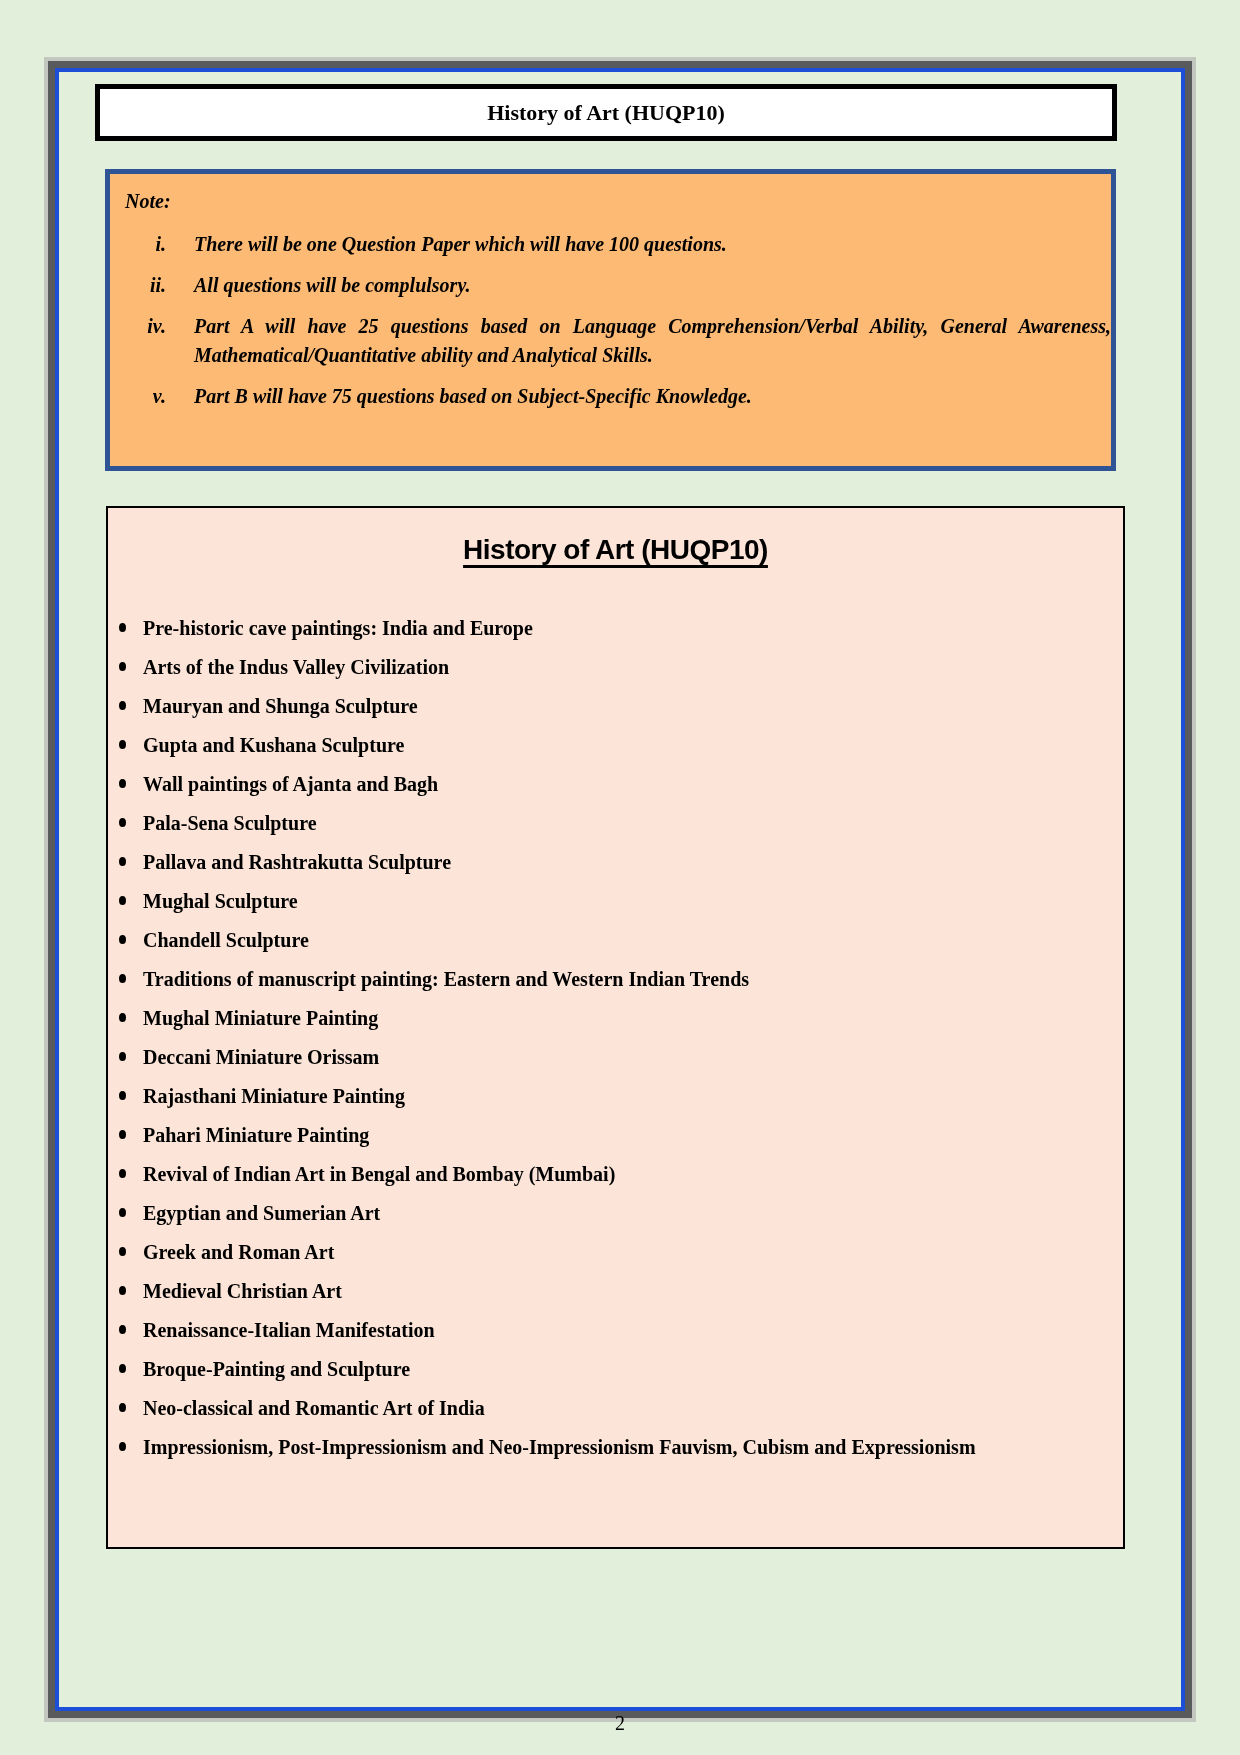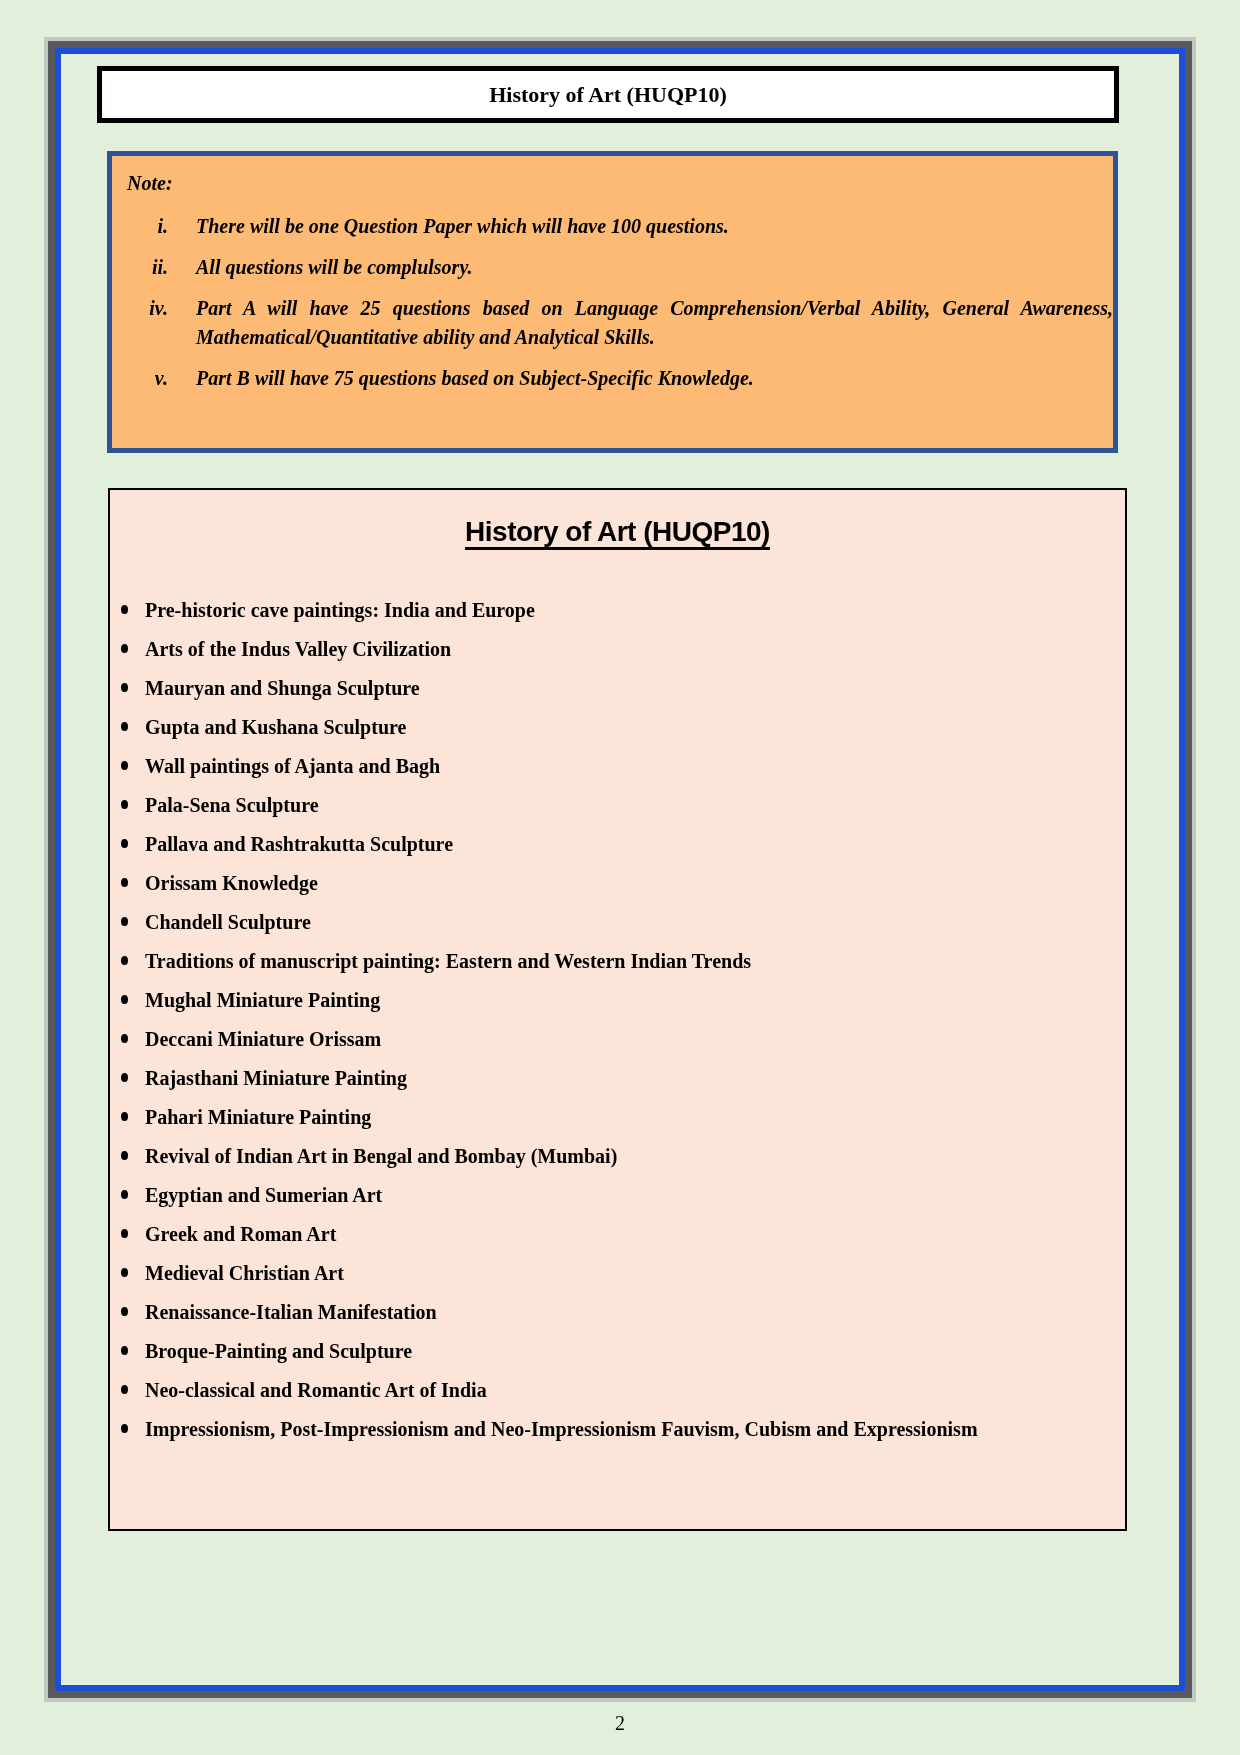--- a/index.html
+++ b/index.html
@@ -10,25 +10,25 @@
     background: #e2efda;
     font-family: "Liberation Serif", serif;
     color: #000;
     overflow: hidden;
   }
 
   
   .doc-frame {
     position: absolute;
     left: 55px;
-    top: 48px;
+    top: 68px;
     width: 1130px;
     height: 1643px;
     box-sizing: border-box;
-    border: 6px solid #1d4ed8;
+    border: 4px solid #1d4ed8;
     box-shadow: 0 0 0 7px #595a5c, 0 0 0 11px #c2c7bf;
     background: #e2efda;
   }
 
   
   .title-box {
     position: absolute;
     left: 36px;
     top: 12px;
     width: 1022px;
@@ -159,21 +159,21 @@
         <span class="heading-text">History of Art (HUQP10)</span>
       </div>
       <ul class="topics">
         <li><span class="bullet"></span><span>Pre-historic cave paintings: India and Europe</span></li>
         <li><span class="bullet"></span><span>Arts of the Indus Valley Civilization</span></li>
         <li><span class="bullet"></span><span>Mauryan and Shunga Sculpture</span></li>
         <li><span class="bullet"></span><span>Gupta and Kushana Sculpture</span></li>
         <li><span class="bullet"></span><span>Wall paintings of Ajanta and Bagh</span></li>
         <li><span class="bullet"></span><span>Pala-Sena Sculpture</span></li>
         <li><span class="bullet"></span><span>Pallava and Rashtrakutta Sculpture</span></li>
-        <li><span class="bullet"></span><span>Orissam Knowledge</span></li>
+        <li><span class="bullet"></span><span>Mughal Sculpture</span></li>
         <li><span class="bullet"></span><span>Chandell Sculpture</span></li>
         <li><span class="bullet"></span><span>Traditions of manuscript painting: Eastern and Western Indian Trends</span></li>
         <li><span class="bullet"></span><span>Mughal Miniature Painting</span></li>
         <li><span class="bullet"></span><span>Deccani Miniature Orissam</span></li>
         <li><span class="bullet"></span><span>Rajasthani Miniature Painting</span></li>
         <li><span class="bullet"></span><span>Pahari Miniature Painting</span></li>
         <li><span class="bullet"></span><span>Revival of Indian Art in Bengal and Bombay (Mumbai)</span></li>
         <li><span class="bullet"></span><span>Egyptian and Sumerian Art</span></li>
         <li><span class="bullet"></span><span>Greek and Roman Art</span></li>
         <li><span class="bullet"></span><span>Medieval Christian Art</span></li>

